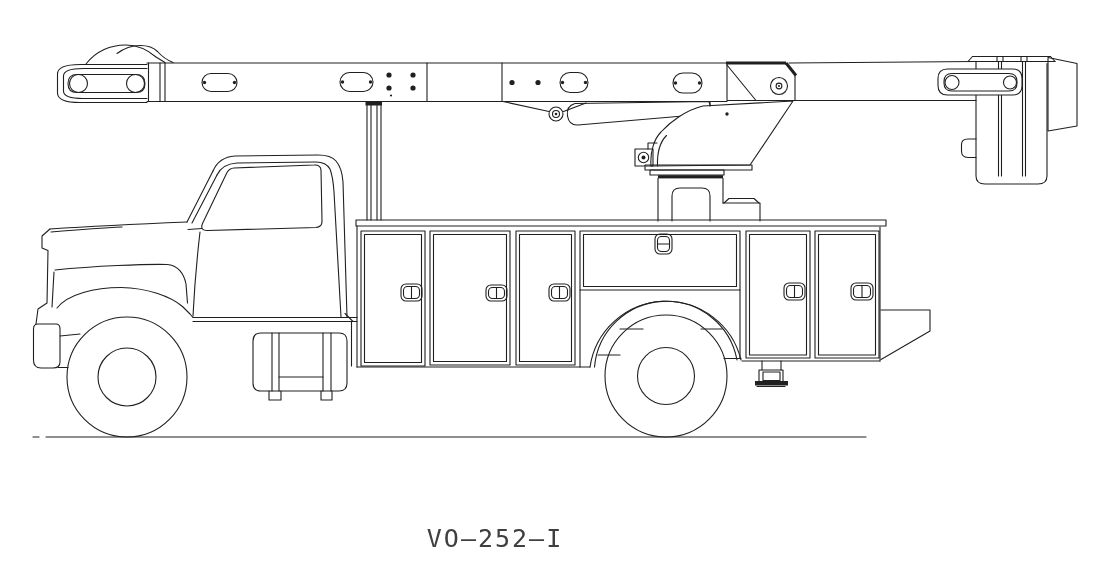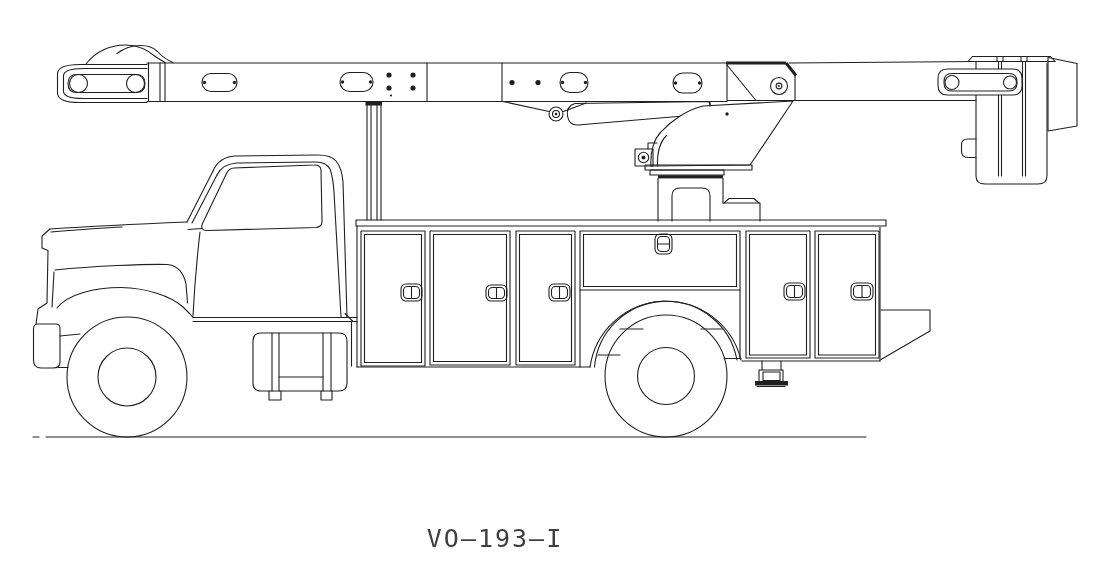--- a/index.html
+++ b/index.html
@@ -274,13 +274,13 @@
       <path class="ln" d="M997,56.5 L997,61.5"></path>
         <path class="ln" d="M1003,56.5 L1003,61.5"></path>
       <path class="ln" d="M1021,56.5 L1021,61.5"></path>
         <path class="ln" d="M1027,56.5 L1027,61.5"></path>
     </g>
 
     <path class="ln" d="M1048,57.5 L1077,63.5 L1077,126 L1048,131 Z"></path>
   </g>
 </svg>
 
-<div id="label">VO–193–I</div>
+<div id="label">VO–252–I</div>
 
 </body></html>

